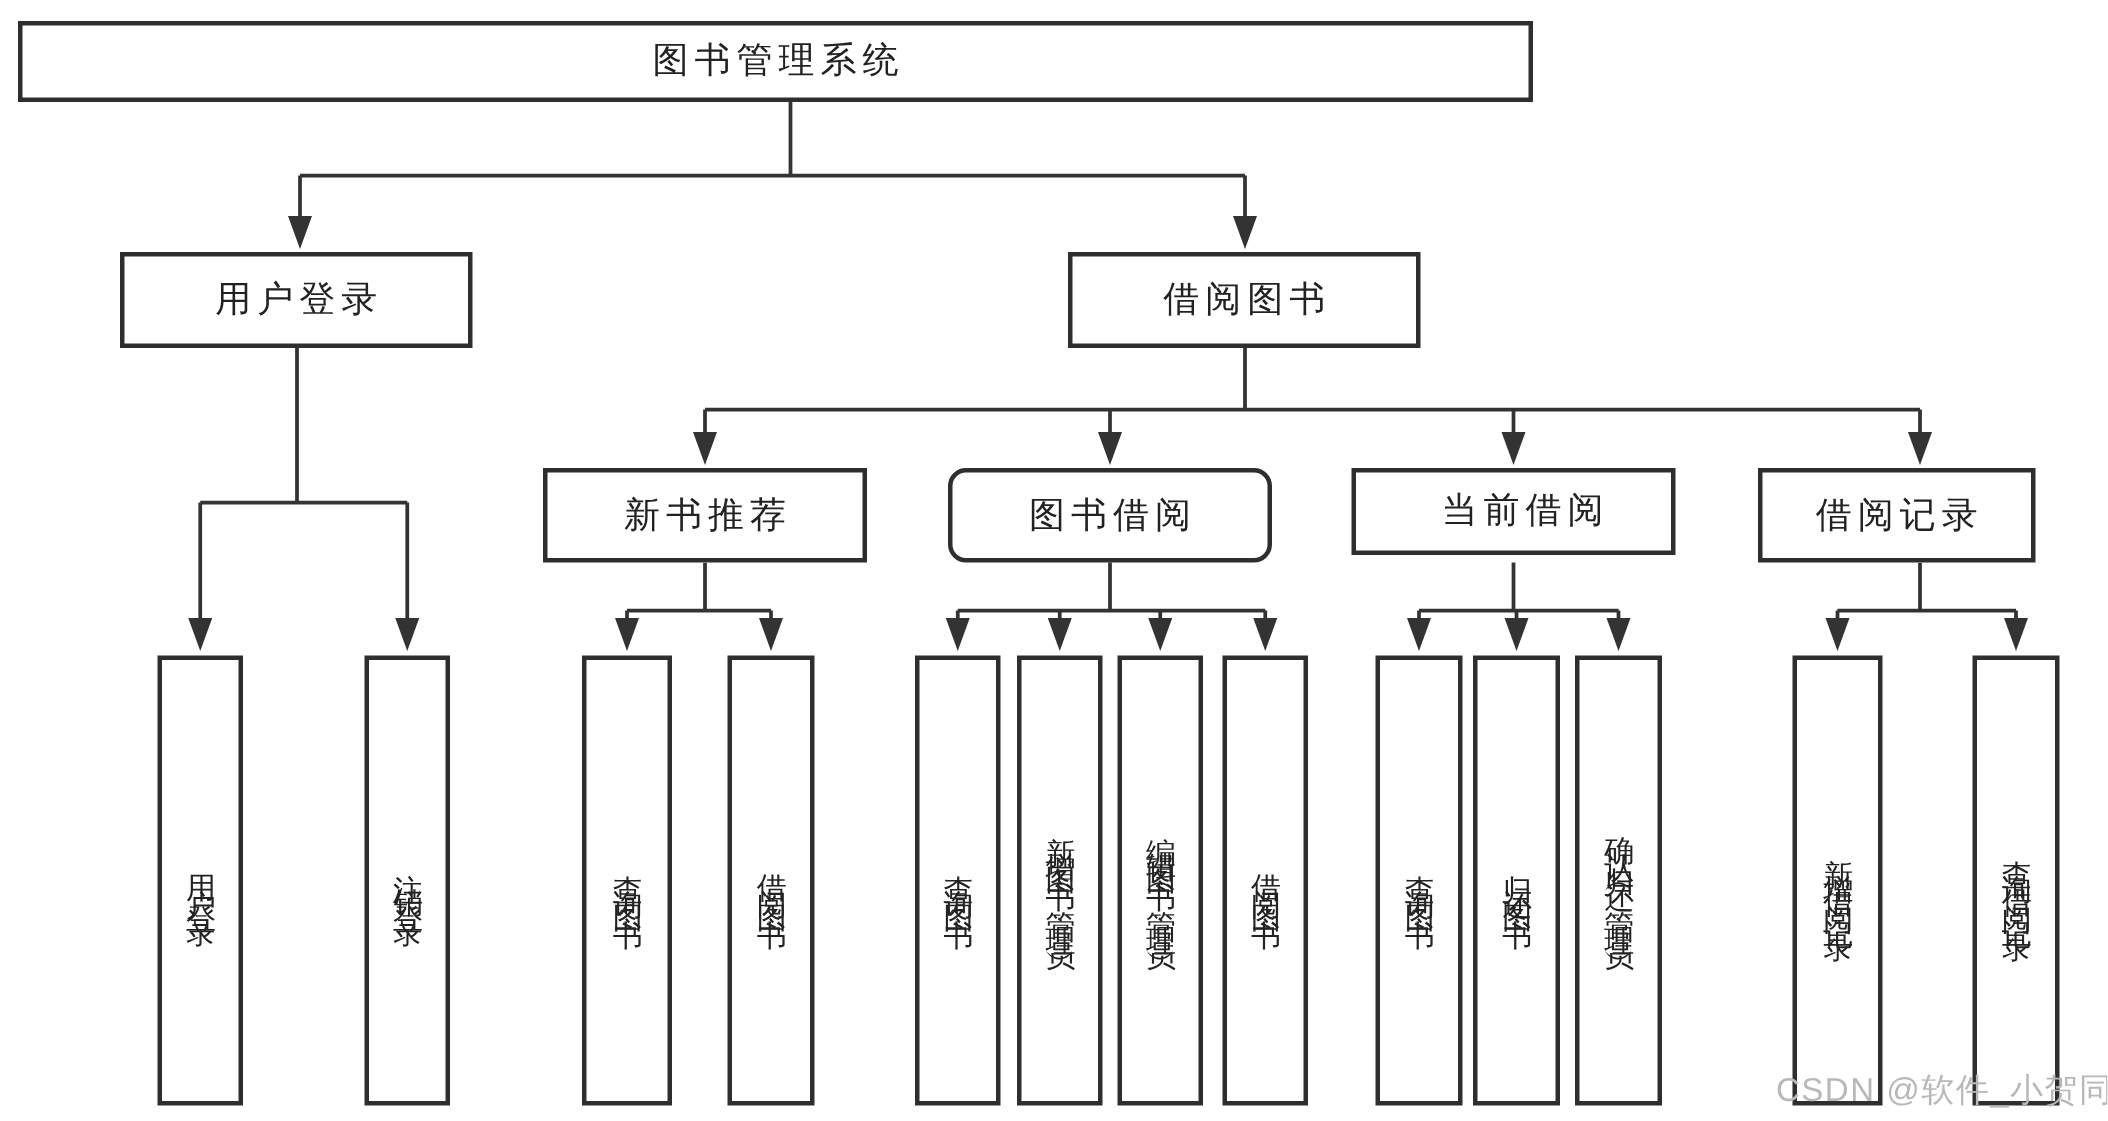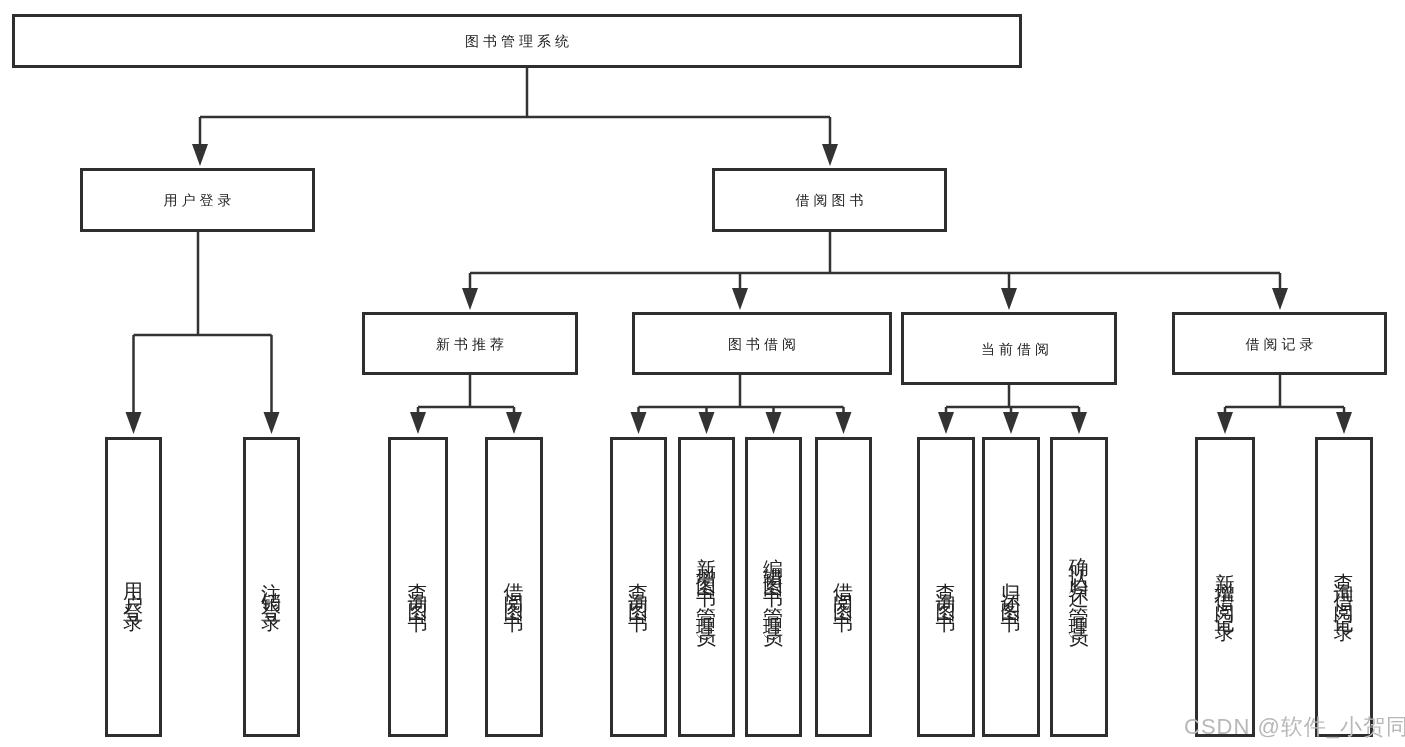--- a/index.html
+++ b/index.html
@@ -8,21 +8,21 @@
     font-family:"Liberation Sans","DejaVu Sans",sans-serif;
   }
   #connectors{position:absolute;left:0;top:0;width:1405px;height:747px;}
   .cline{stroke:#333333;stroke-width:2.5;fill:none;}
   .ahead{fill:#333333;stroke:none;}
   .box{
     position:absolute;box-sizing:border-box;background:#ffffff;
     border:3px solid #2e2e2e;display:flex;align-items:center;justify-content:center;
     color:#222222;
   }
-  .box.h{font-size:14px;letter-spacing:4px;line-height:1;white-space:nowrap;}
+  .box.h{font-size:24px;letter-spacing:4px;line-height:1;white-space:nowrap;}
   .box.h .lbl{transform:translateX(2px);}
   .box.v{font-size:20px;}
   .box.v .vlbl{
     writing-mode:vertical-rl;text-orientation:mixed;
     line-height:1;letter-spacing:10px;white-space:nowrap;
   }
   #watermark{
     position:absolute;left:1184px;top:712px;z-index:5;
     font-size:22px;color:#b8b8b8;letter-spacing:1px;white-space:nowrap;
   }
@@ -88,27 +88,27 @@
   <div class="box h" style="left:80px;top:168px;width:235px;height:64px;">
     <span class="lbl">用户登录</span>
   </div>
   <div class="box h" style="left:712px;top:168px;width:235px;height:64px;">
     <span class="lbl">借阅图书</span>
   </div>
 
   <div class="box h" style="left:362px;top:312px;width:216px;height:63px;justify-content:center;">
     <span class="lbl">新书推荐</span>
   </div>
-  <div class="box h" style="left:632px;top:312px;width:260px;height:63px;">
+  <div class="box h" style="left:632px;top:312px;width:216px;height:63px;border-radius:12px;">
     <span class="lbl">图书借阅</span>
   </div>
-  <div class="box h" style="left:901px;top:312px;width:216px;height:73px;padding-left:12px;">
+  <div class="box h" style="left:901px;top:312px;width:216px;height:58px;padding-left:12px;">
     <span class="lbl">当前借阅</span>
   </div>
-  <div class="box h" style="left:1172px;top:312px;width:215px;height:63px;">
+  <div class="box h" style="left:1172px;top:312px;width:185px;height:63px;">
     <span class="lbl">借阅记录</span>
   </div>
 
   <div class="box v" style="left:105px;top:437px;width:57px;height:300px;">
     <span class="vlbl">用户登录</span>
   </div>
   <div class="box v" style="left:243px;top:437px;width:57px;height:300px;">
     <span class="vlbl">注销登录</span>
   </div>
 

